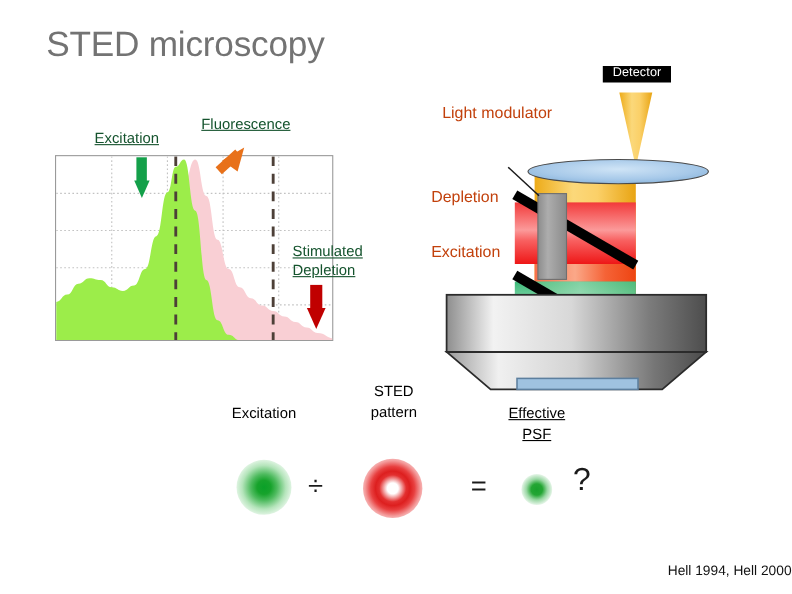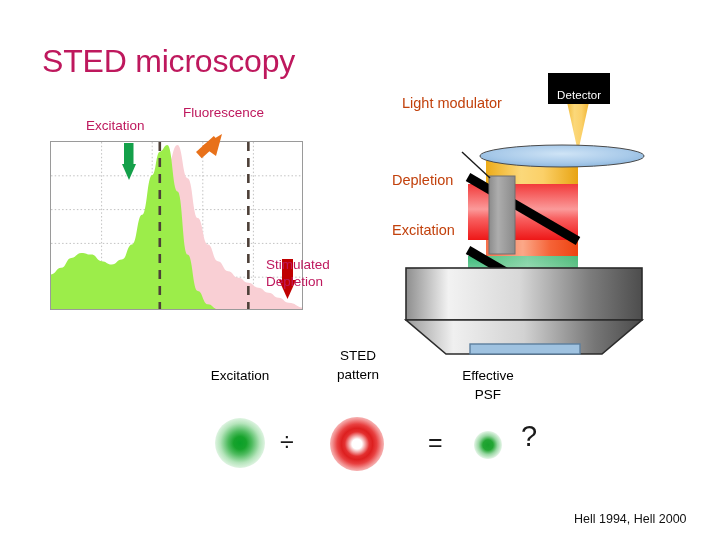--- a/index.html
+++ b/index.html
@@ -14,70 +14,70 @@
     color: #000000;
   }
   .abs { position: absolute; }
 
   
   #slide-title {
     left: 42px; top: 22px;
     font-size: 32px;
     font-weight: 400;
     letter-spacing: -0.2px;
-    color: #be185d;
+    color: #737373;
     white-space: nowrap;
-    margin-top: 21px;
   }
 
   
   #spectra-panel { left: 50px; top: 141px; width: 253px; height: 169px; }
   #spectra-plot {
     position: absolute; left: 0; top: 0; width: 100%; height: 100%;
     border: 1px solid #9a9a9a;
     box-sizing: border-box;
     background: #ffffff;
     overflow: hidden;
   }
   #spectra-plot svg { position: absolute; left: 0; top: 0; }
 
   .chart-label {
     font-size: 13.5px;
     white-space: nowrap;
-    color: #be185d;
+    color: #14532d;
+    text-decoration: underline;
   }
   #label-excitation  { left: 86px;  top: 118px; }
   #label-fluorescence{ left: 183px; top: 105px; }
-  #label-stimem      { left: 266px; top: 220px; line-height: 17px; margin-top: 36px; }
+  #label-stimem      { left: 266px; top: 220px; line-height: 17px; }
 
   
   #optics-panel { left: 390px; top: 52px; width: 330px; height: 310px; }
   #optics-panel svg { position: absolute; left: 0; top: 0; }
   .optics-label {
     font-size: 14.5px; white-space: nowrap; color: #c2410c;
   }
   #label-lightmod  { left: 402px; top: 95px; }
   #label-depletion { left: 392px; top: 150px; margin-top: 22px; }
   #label-excitation2 { left: 392px; top: 222px; }
   #detector-box {
-    left: 548px; top: 73px;
+    left: 548px; top: 60px;
     background: #000; color: #fff;
     font-size: 11.5px;
-    padding: 16px 9px 3px 9px;
+    padding: 0 9px 3px 9px;
     letter-spacing: 0.1px;
   }
 
   
   .psf-label {
     font-size: 13.5px; text-align: center; line-height: 19px;
     color: #000; white-space: nowrap;
   }
   #psf-label-1 { left: 200px; top: 366px; width: 80px; }
   #psf-label-2 { left: 318px; top: 346px; width: 80px; }
-  #psf-label-3 { left: 448px; top: 366px; width: 80px; }
+  #psf-label-3 { left: 448px; top: 366px; width: 80px; text-decoration: underline; }
 
   .psf-blob { border-radius: 50%; }
   #psf-excitation {
     left: 215px; top: 418px; width: 50px; height: 50px;
     background: radial-gradient(circle,
       #0aa028 0%, #17a32c 18%, rgba(40,172,60,0.82) 34%,
       rgba(90,196,104,0.45) 56%, rgba(150,220,160,0.16) 76%,
       rgba(255,255,255,0) 94%);
   }
   #psf-sted {
@@ -95,21 +95,21 @@
   }
   .psf-op {
     font-size: 25px; color: #1a1a1a; font-weight: 400;
   }
   #psf-divide { left: 280px; top: 428px; }
   #psf-equals { left: 428px; top: 428px; }
   #psf-question { left: 521px; top: 420px; font-size: 29px; color: #1a1a1a; }
 
   
   #citation {
-    left: 574px; top: 512px;
+    left: 607px; top: 512px;
     font-size: 12.5px; color: #111; white-space: nowrap;
   }
 </style>
 </head>
 <body>
 
 <div class="abs" id="slide-title">STED microscopy</div>
 
 <div class="abs" id="spectra-panel">
   <div id="spectra-plot">

